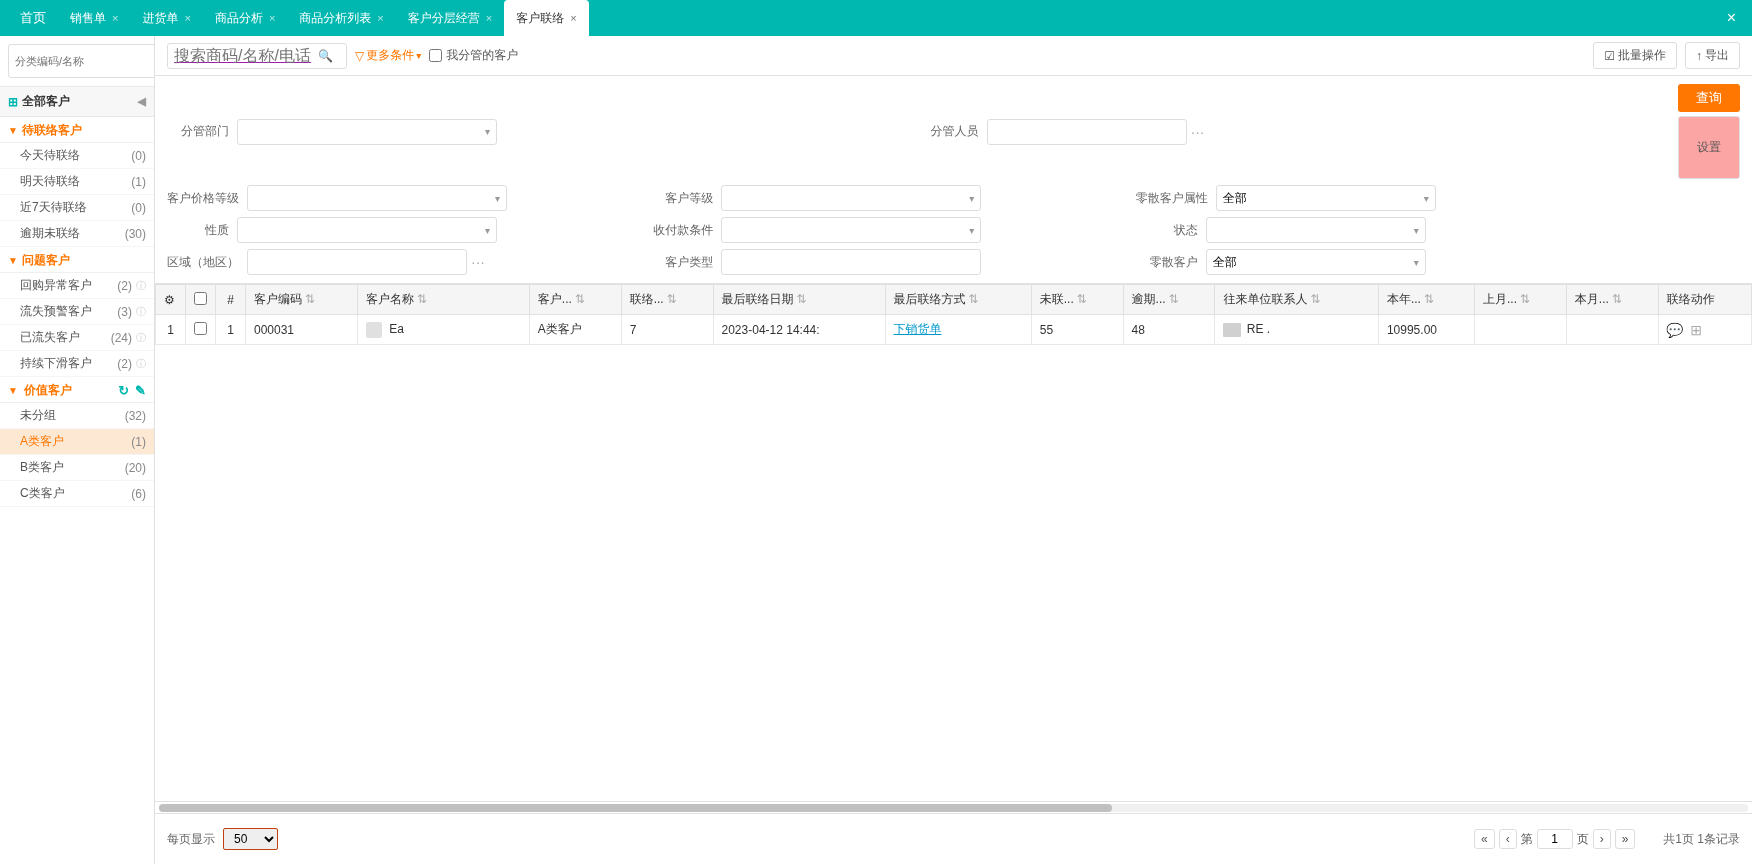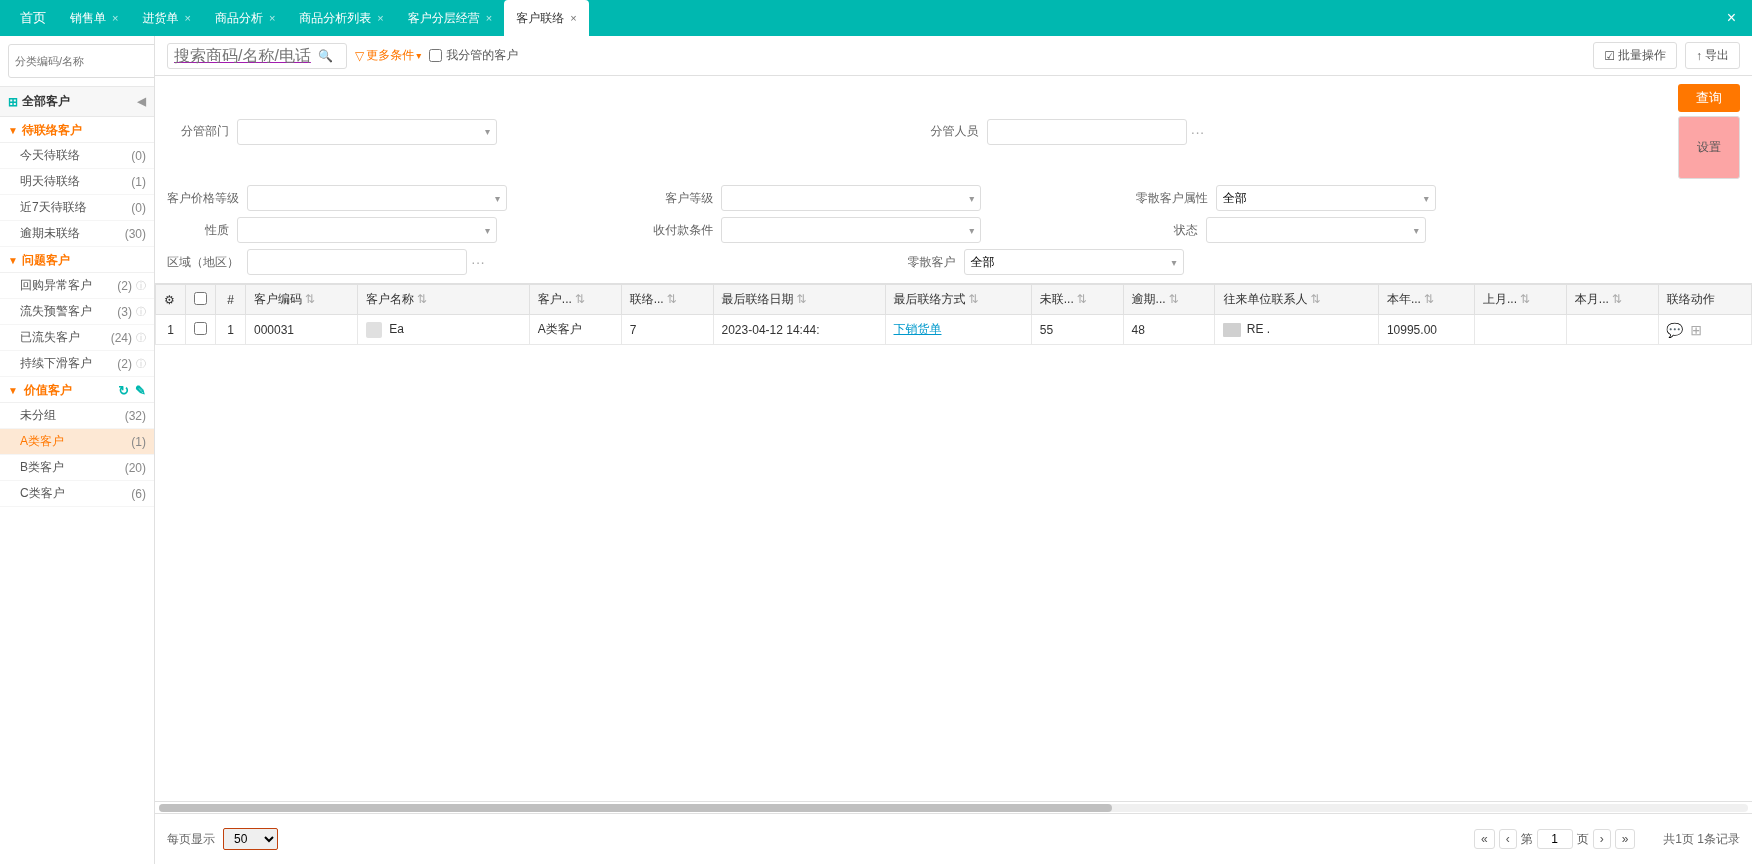--- a/index.html
+++ b/index.html
@@ -400,20 +400,24 @@
           </div>
         </div>
         <div style="width:120px;"></div>
       </div>
 
       <div class="filter-row">
         <div class="filter-field">
           <span class="filter-label">区域（地区）</span>
           <input class="filter-input" type="text" style="max-width: 220px;">
           <span class="filter-dots">···</span>
+        </div>
+        <div class="filter-field">
+          <span class="filter-label">客户类型</span>
+          <input class="filter-input" type="text" style="max-width: 260px;">
         </div>
         <div class="filter-field">
           <span class="filter-label">零散客户</span>
           <div class="filter-select" style="max-width:220px;">
             <span>全部</span>
             <span class="arrow">▾</span>
           </div>
         </div>
         <div style="width:120px;"></div>
       </div>

